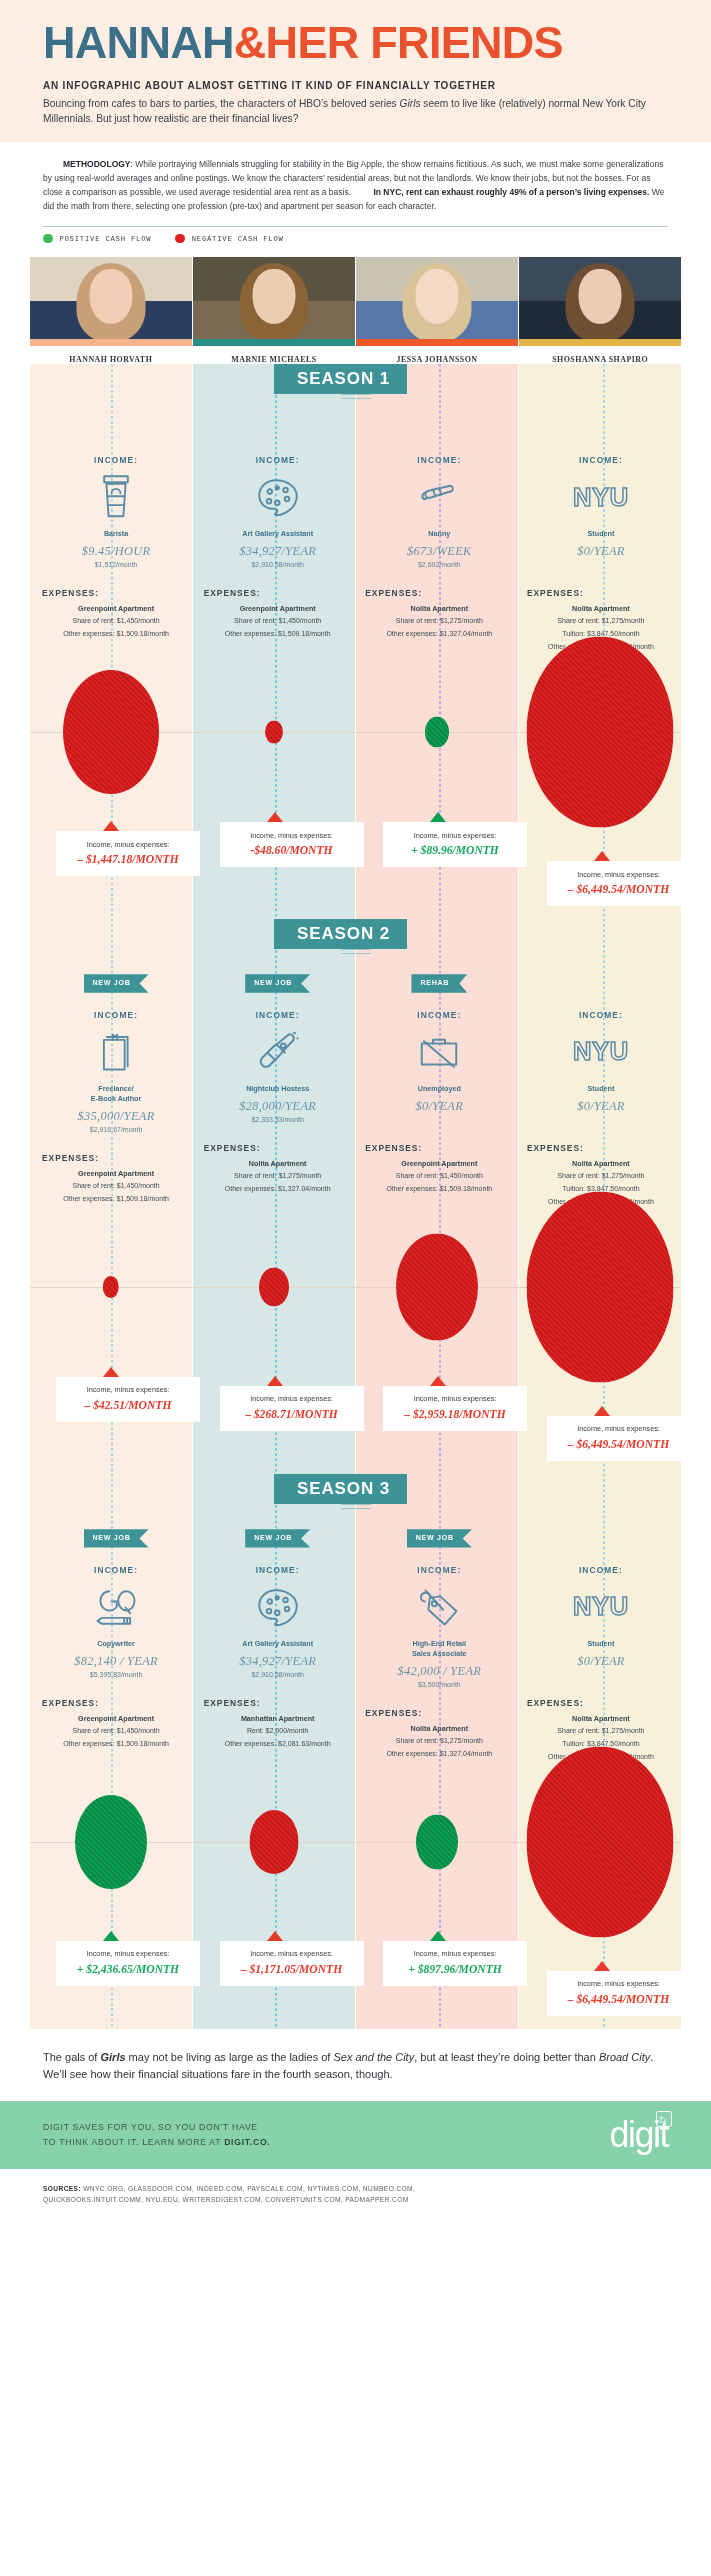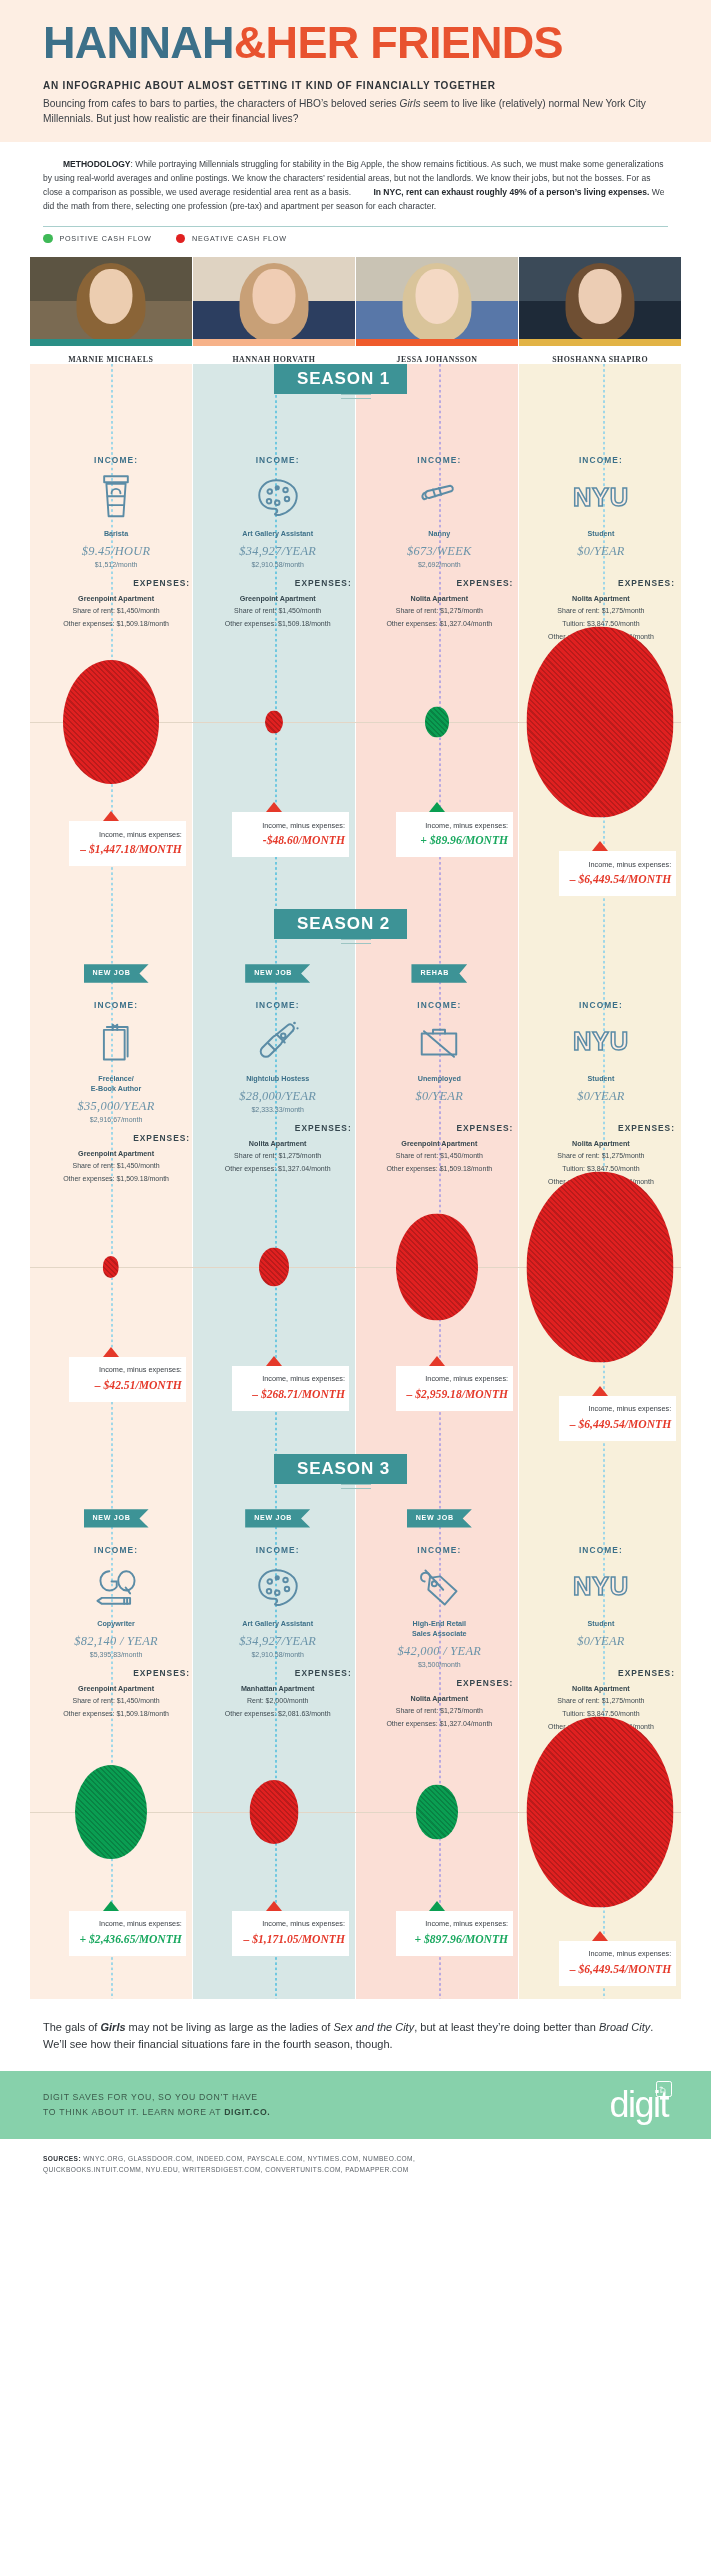--- a/index.html
+++ b/index.html
@@ -37,21 +37,21 @@
   .method p {
     font-size: 8.5px; line-height: 1.65; color: #3b4046;
   }
   .method b { font-weight: 700; color: #23282d; padding-left: 20px; }
 
   .legend-rule {
     margin: 12.7px 43px 0 43px; height: 1.5px; background: #a9cfcd;
   }
   .legend {
     margin: 6.7px 43px 0 43px; display: flex; align-items: center; gap: 6.7px;
-    font-size: 7.2px; letter-spacing: 0.8px; color: #3b4046;
+    font-size: 7.2px; letter-spacing: 0.8px; color: #3b4046; font-family: Liberation Mono, monospace;
   }
   .dot { width: 9.7px; height: 9.7px; border-radius: 50%; display: inline-block; }
   .dot.pos { background: #3fb957; }
   .dot.neg { background: #e02020; }
   .legend .gap { width: 10.5px; }
 
   
   .photos {
     margin: 13.5px 30px 0 30px; display: flex; gap: 1.5px;
   }
@@ -138,22 +138,22 @@
   }
   .amount {
     text-align: center; font-family: "Liberation Serif", serif;
     font-style: italic; font-size: 12.4px; color: #6a93a9; margin-top: 5.2px;
     letter-spacing: 0.3px;
   }
   .permonth {
     text-align: center; font-size: 7px; color: #5d7f92; margin-top: 2.2px;
   }
   .exphead {
-    text-align: right; font-size: 8.4px; font-weight: 700;
-    letter-spacing: 1px; color: #36474f; margin-top: 10px;
+    text-align: left; font-size: 8.4px; font-weight: 700;
+    letter-spacing: 1px; color: #36474f; margin-top: 20px;
   }
   .apt {
     text-align: center; font-size: 7.2px; font-weight: 700; color: #36474f; margin-top: 6px;
   }
   .exprow {
     text-align: center; font-size: 7px; color: #3f4b52; margin-top: 3px; line-height: 1.38;
   }
 
   
   .bubblezone { position: relative; height: 161px; z-index: 2; }
@@ -171,21 +171,21 @@
   .bubble.neg { background-color: #e02020; }
   .bubble.pos { background-color: #0a9e52; }
 
   
   .callrow { position: relative; z-index: 4; display: flex; gap: 1.5px; }
   .callcell { width: 162px; display: flex; flex-direction: column; align-items: center; }
   .tri { width: 0; height: 0; border-left: 8.2px solid transparent; border-right: 8.2px solid transparent; }
   .tri.neg { border-bottom: 10.5px solid #e5392a; }
   .tri.pos { border-bottom: 10.5px solid #0a9e52; }
   .callout {
-    background: #fff; width: 117px; padding: 8.2px 4.5px 9.7px 4.5px; text-align: right; margin-left: 34px;
+    background: #fff; width: 144px; padding: 8.2px 4.5px 9.7px 4.5px; text-align: center; margin-left: 34px;
   }
   .callout .c1 { font-size: 7.3px; color: #3b4046; }
   .callout .c2 {
     font-family: "Liberation Serif", serif; font-style: italic; font-weight: 700;
     font-size: 11.6px; margin-top: 4.5px;
   }
   .callout .c2.neg { color: #e5392a; }
   .callout .c2.pos { color: #19a85f; }
 
   
@@ -243,36 +243,36 @@
 <div class="legend">
   <span class="dot pos"></span>
   <span>POSITIVE CASH FLOW</span>
   <span class="gap"></span>
   <span class="dot neg"></span>
   <span>NEGATIVE CASH FLOW</span>
 </div>
 
 <div class="photos" id="photos">
     <div class="photo-cell">
+      <div class="photo" style="background:#dfd3c2">
+        <div class="shoulders" style="background:#2c3e60"></div>
+        <div class="hair" style="width:69px;height:78px;top:6px;background:#c8a077"></div>
+        <div class="face" style="width:43px;height:55px;top:12px;background:#f0cdb4"></div>
+      </div>
+      <div class="bar" style="background:#f6b289"></div>
+      <div class="pname">HANNAH HORVATH</div>
+    </div>
+    <div class="photo-cell">
       <div class="photo" style="background:#5c5442">
         <div class="shoulders" style="background:#7a6a52"></div>
         <div class="hair" style="width:69px;height:78px;top:6px;background:#8a6437"></div>
         <div class="face" style="width:43px;height:55px;top:12px;background:#eccdb0"></div>
       </div>
       <div class="bar" style="background:#2a8f86"></div>
       <div class="pname">MARNIE MICHAELS</div>
-    </div>
-    <div class="photo-cell">
-      <div class="photo" style="background:#dfd3c2">
-        <div class="shoulders" style="background:#2c3e60"></div>
-        <div class="hair" style="width:69px;height:78px;top:6px;background:#c8a077"></div>
-        <div class="face" style="width:43px;height:55px;top:12px;background:#f0cdb4"></div>
-      </div>
-      <div class="bar" style="background:#f6b289"></div>
-      <div class="pname">HANNAH HORVATH</div>
     </div>
     <div class="photo-cell">
       <div class="photo" style="background:#c9c3b4">
         <div class="shoulders" style="background:#5877a8"></div>
         <div class="hair" style="width:69px;height:78px;top:6px;background:#d9c49a"></div>
         <div class="face" style="width:43px;height:55px;top:12px;background:#f4d9c4"></div>
       </div>
       <div class="bar" style="background:#ef5a2b"></div>
       <div class="pname">JESSA JOHANSSON</div>
     </div>

